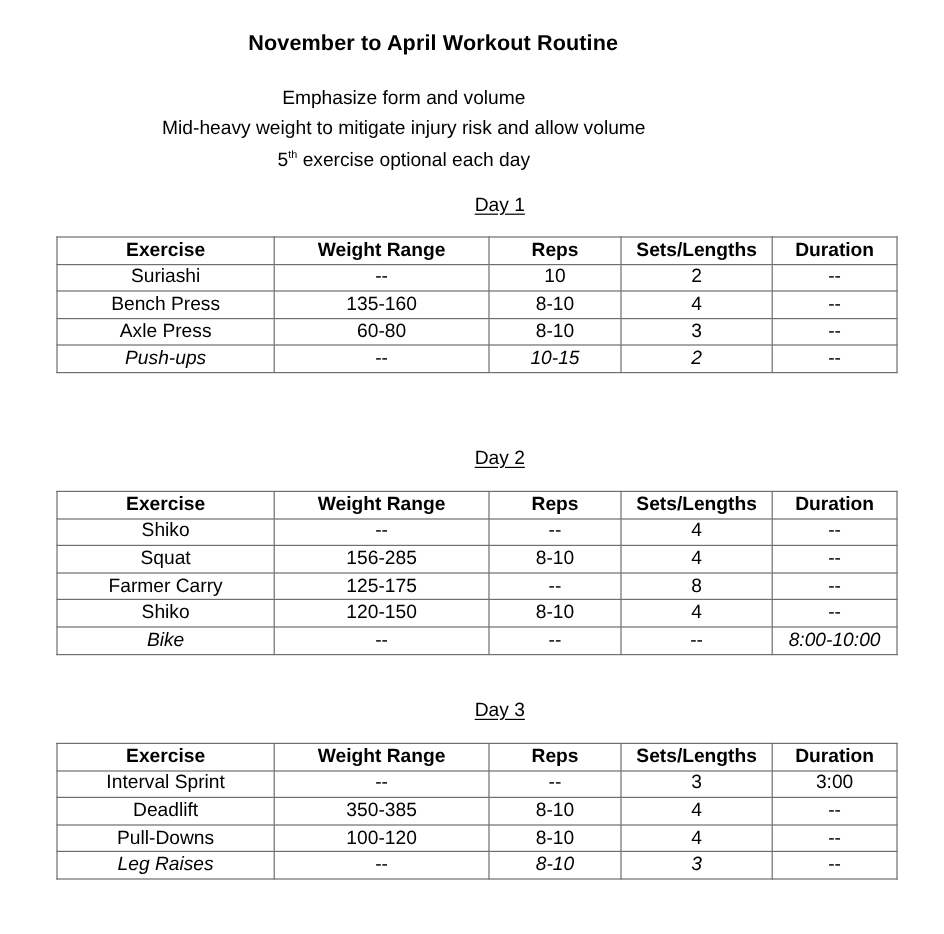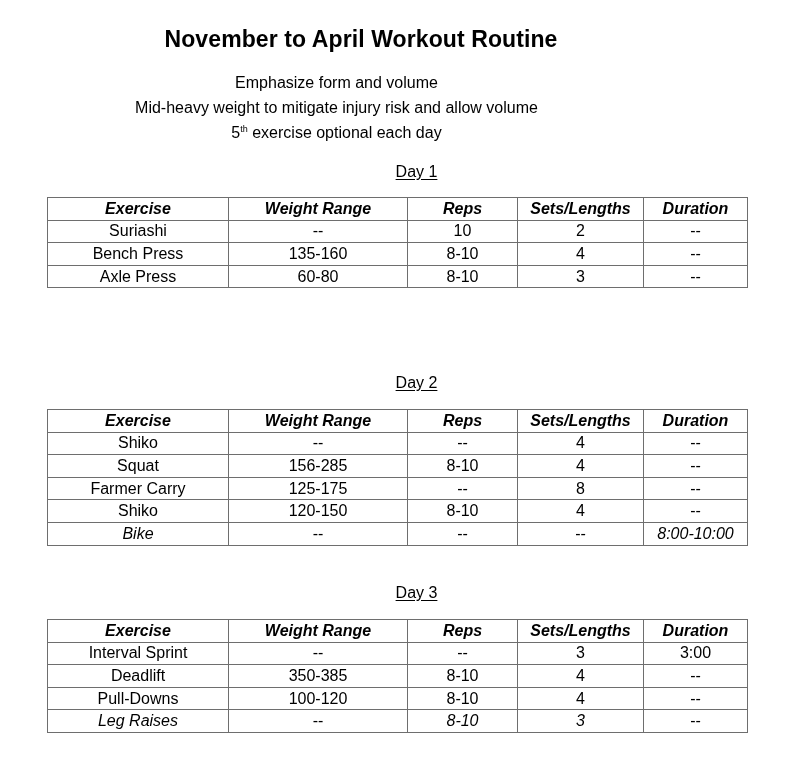--- a/index.html
+++ b/index.html
@@ -2,39 +2,39 @@
 <html><head>
 <meta charset="utf-8">
 <style>
   html, body { margin: 0; padding: 0; background: #ffffff; }
   body {
     width: 787px; height: 778px; position: relative; overflow: hidden;
     font-family: "Liberation Sans", "DejaVu Sans", sans-serif; color: #000;
   }
   .title {
     position: absolute; left: 0; width: 722px; top: 26px; text-align: center;
-    font-weight: bold; font-size: 23px; letter-spacing: 0.1px;
+    font-weight: bold; font-size: 18px; letter-spacing: 0.1px;
   }
   .subline {
     position: absolute; left: 0; width: 673px; text-align: center; font-size: 16px;
   }
   .subline sup { font-size: 9px; vertical-align: 6px; }
   .day-heading {
     position: absolute; left: 0; width: 787px; text-align: center; font-size: 16px; padding-left: 23px;
   }
   .day-heading span { text-decoration: underline; text-underline-offset: 2px; }
   table.routine {
     position: absolute; left: 47px; width: 700px; border-collapse: collapse;
     table-layout: fixed; font-size: 16px;
   }
   table.routine th, table.routine td {
     border: 1px solid #6e6e6e; height: 21.6px; padding: 0; text-align: center;
     line-height: 20px; white-space: nowrap; overflow: hidden;
   }
-  table.routine th { font-weight: bold; font-style: italic; }
+  table.routine th { font-weight: bold; }
   .it { font-style: italic; }
   col.c1 { width: 181px; } col.c2 { width: 179px; } col.c3 { width: 110px; }
   col.c4 { width: 126px; } col.c5 { width: 104px; }
 </style>
 </head>
 <body>
 
 <div class="title">November to April Workout Routine</div>
 <div class="subline" style="top:74px;">Emphasize form and volume</div>
 <div class="subline" style="top:99px;">Mid-heavy weight to mitigate injury risk and allow volume</div>
@@ -73,20 +73,27 @@
         <td>4</td>
         <td>--</td>
       </tr>
     <tr>
         <td>Axle Press</td>
         <td>60-80</td>
         <td>8-10</td>
         <td>3</td>
         <td>--</td>
       </tr>
+    <tr>
+        <td class="it">Push-ups</td>
+        <td>--</td>
+        <td class="it">10-15</td>
+        <td class="it">2</td>
+        <td>--</td>
+      </tr>
   </tbody>
 </table>
 
 <div class="day-heading" style="top:374px;"><span>Day 2</span></div>
 <table class="routine" style="top:409px;">
   <colgroup>
       <col class="c1">
       <col class="c2">
       <col class="c3">
       <col class="c4">

